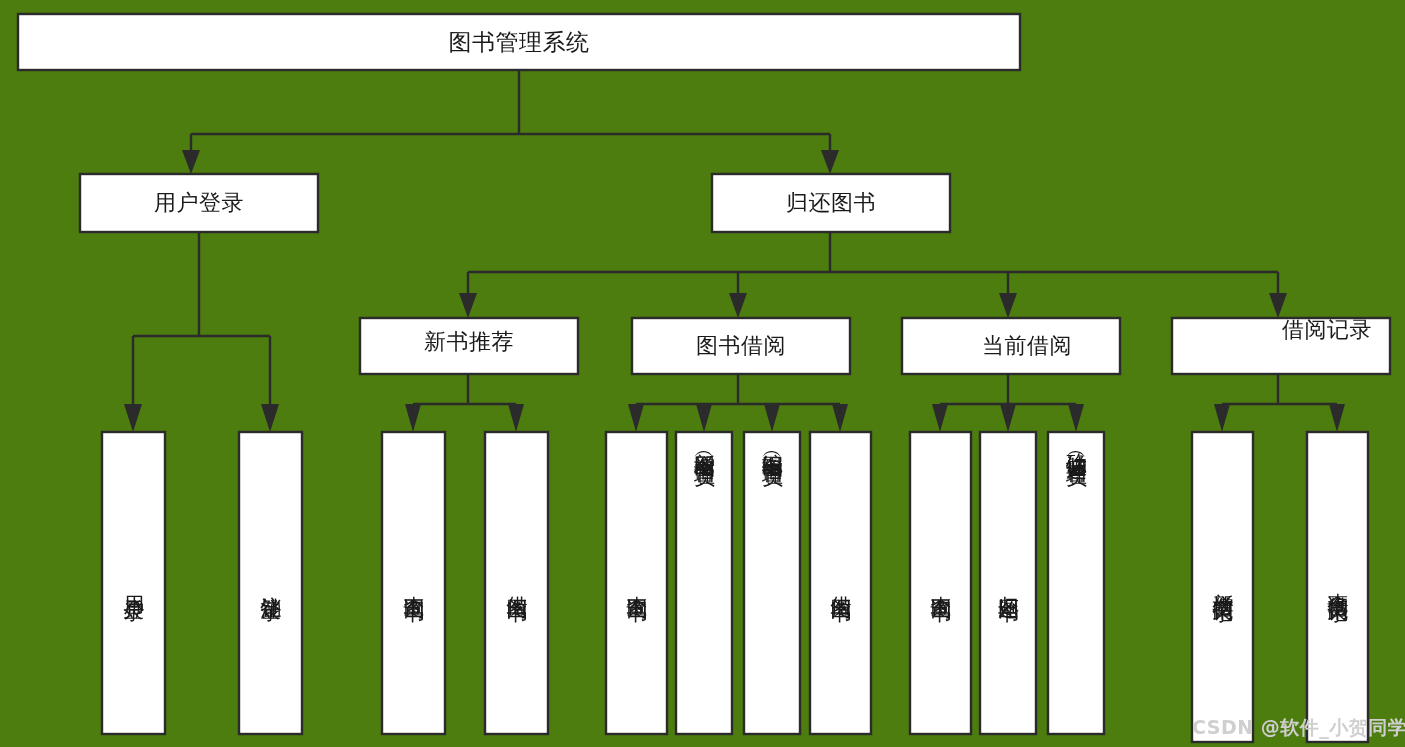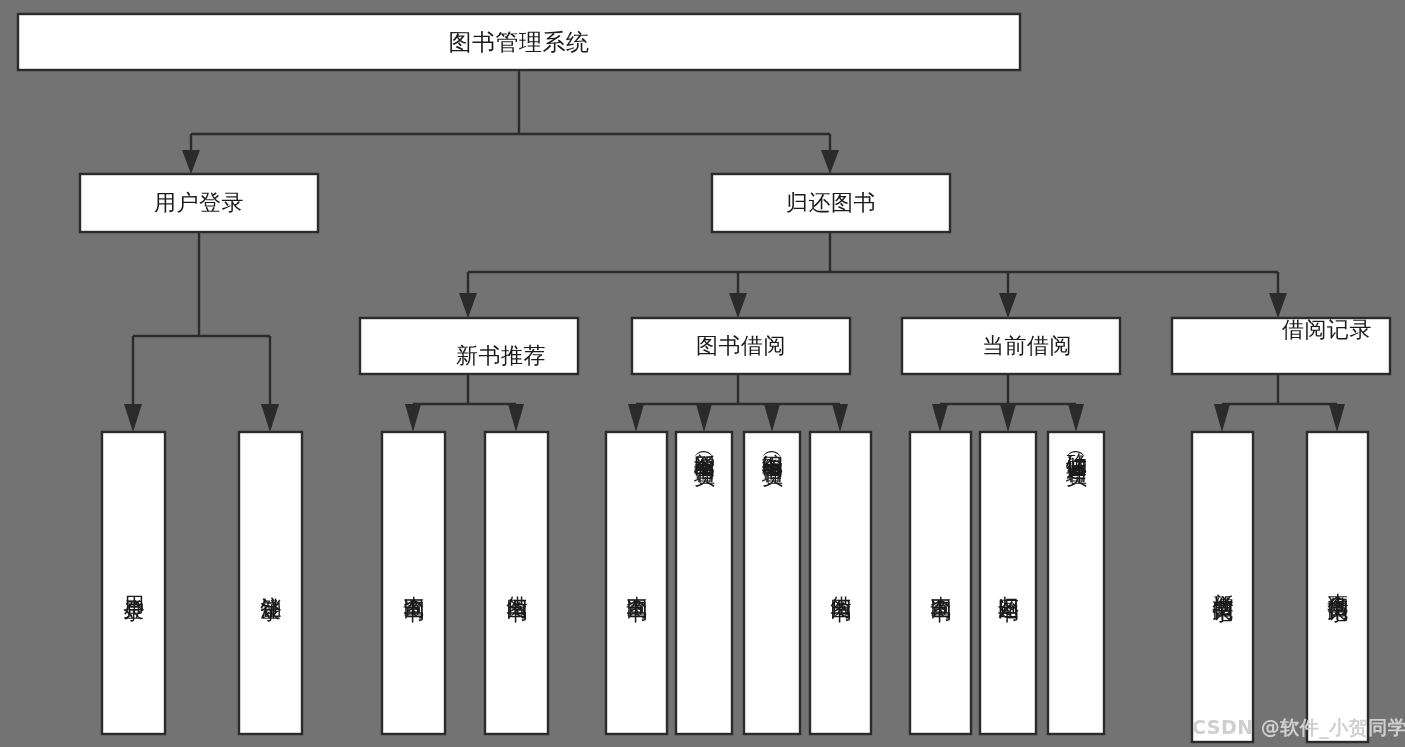--- a/index.html
+++ b/index.html
@@ -12,21 +12,21 @@
     width: 1405px;
     height: 747px;
     font-family: "DejaVu Sans", "Liberation Sans", sans-serif;
     overflow: hidden;
     position: relative;
   }
   #diagram-root {
     position: relative;
     width: 1405px;
     height: 747px;
-    background: #737373;
+    background: #4d7c0f;
   }
   svg.diagram-canvas {
     position: absolute;
     left: 0;
     top: 0;
     width: 1405px;
     height: 747px;
     display: block;
   }
   .node-box {
@@ -201,21 +201,21 @@
       <rect class="node-box" x="1192" y="432" width="61" height="310"></rect>
       <rect class="node-box" x="1307" y="432" width="61" height="310"></rect>
     </g>
   </svg>
 
   <div class="label-h title" style="left:18px; top:14px; width:1002px; height:56px;">图书管理系统</div>
 
   <div class="label-h" style="left:80px; top:174px; width:238px; height:58px;">用户登录</div>
   <div class="label-h" style="left:712px; top:174px; width:238px; height:58px;">归还图书</div>
 
-  <div class="label-h" style="left:360px; top:322px; width:218px; height:68px;margin-left:32px;">新书推荐</div>
+  <div class="label-h" style="left:360px; top:308px; width:218px; height:68px;">新书推荐</div>
   <div class="label-h" style="left:632px; top:318px; width:218px; height:56px;">图书借阅</div>
   <div class="label-h" style="left:902px; top:318px; width:218px; height:56px;padding-left:16px;">当前借阅</div>
   <div class="label-h" style="left:1172px; top:302px; width:218px; height:56px;padding-left:46px;">借阅记录</div>
 
   <div class="label-v" style="left:102px; top:432px; width:63px; height:302px;">
       <span>用户登录</span>
     </div>
   <div class="label-v" style="left:239px; top:432px; width:63px; height:302px;">
       <span>注销登录</span>
     </div>

